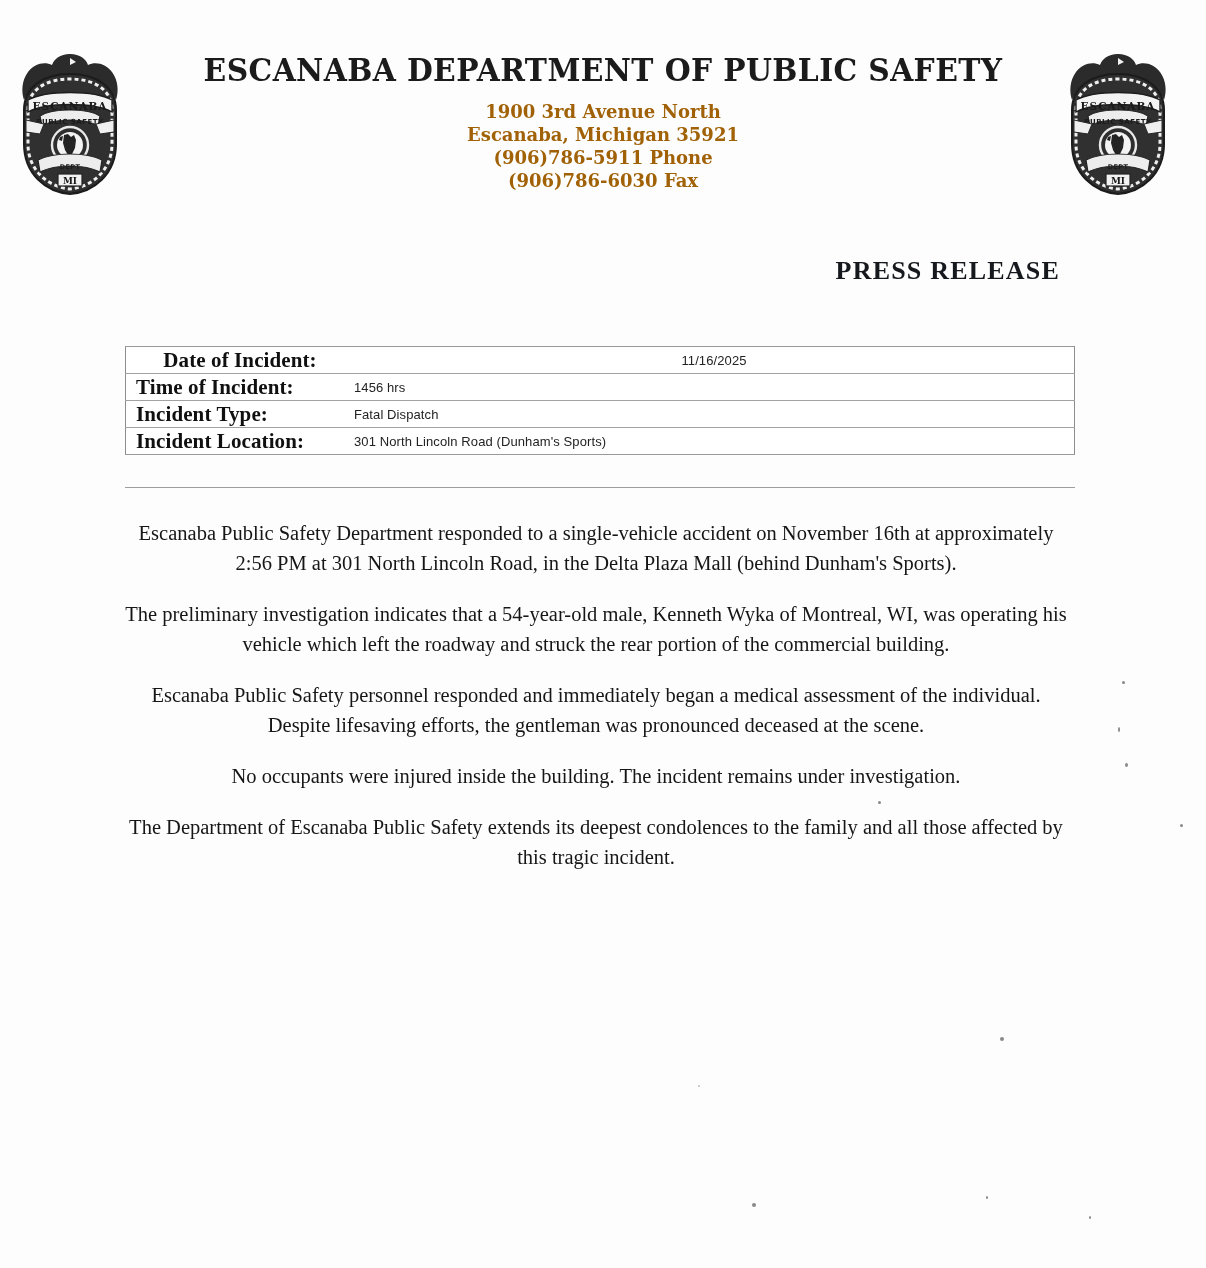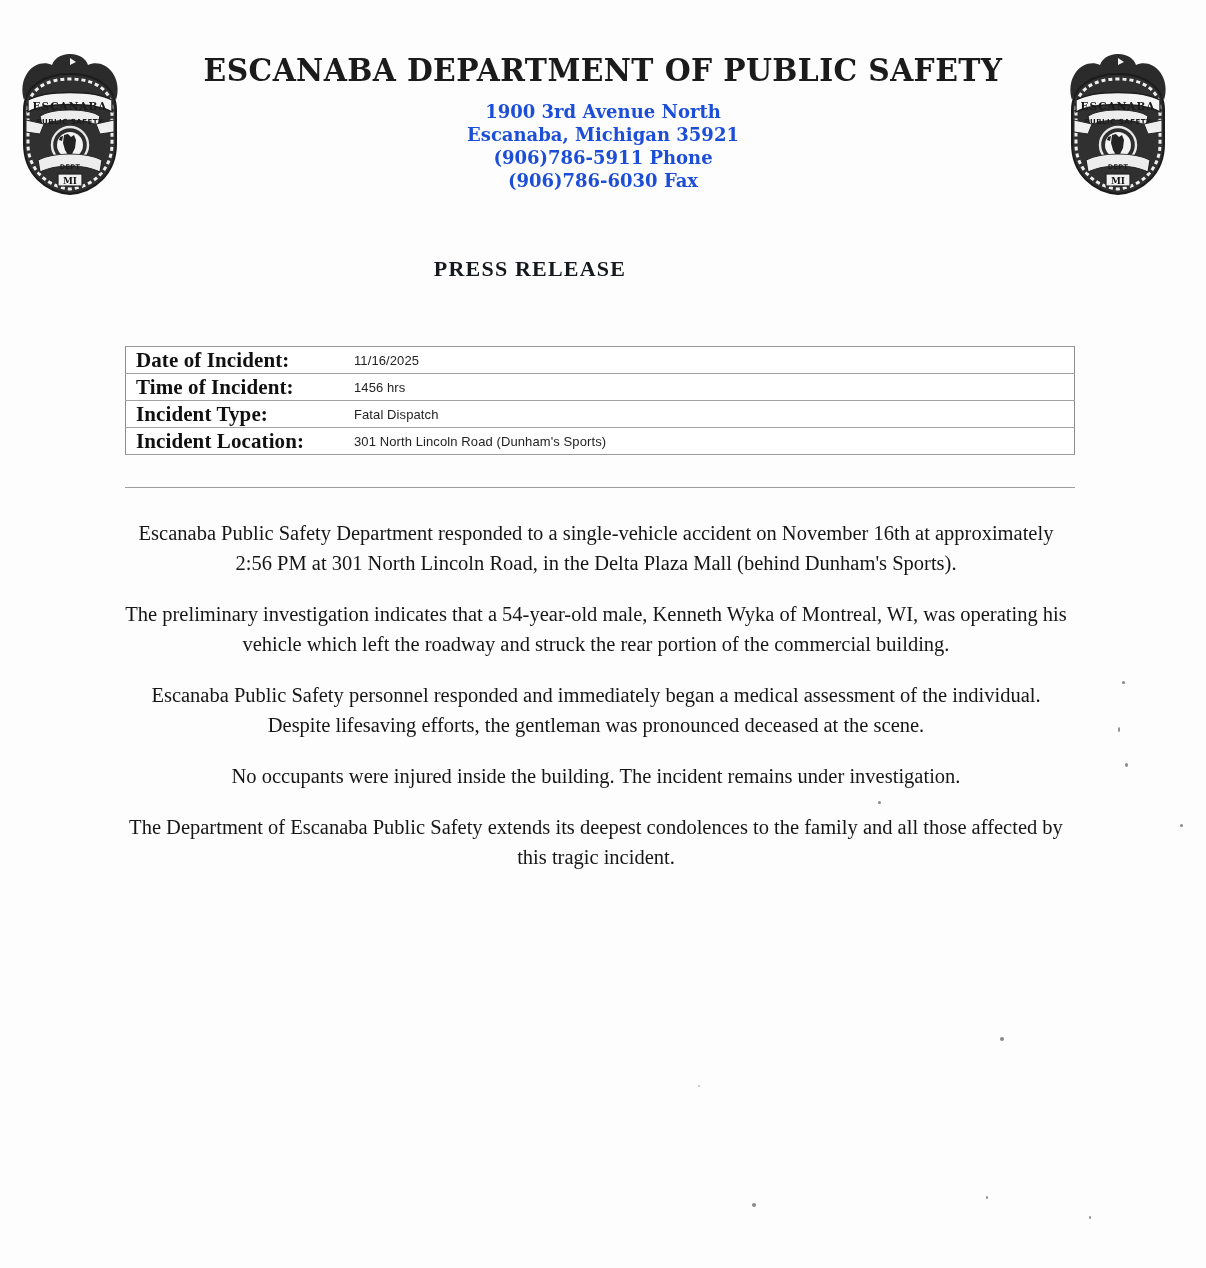--- a/index.html
+++ b/index.html
@@ -58,34 +58,34 @@
   #address-block {
     position: absolute;
     left: 150px;
     top: 100px;
     width: 906px;
     text-align: center;
     font-family: "DejaVu Serif", "Liberation Serif", serif;
     font-weight: 700;
     font-size: 18px;
     line-height: 23px;
-    color: #1d4ed8;
+    color: #a16207;
   }
   #address-block div { white-space: nowrap; }
 
   
   #press-release-heading {
     position: absolute;
     left: 0;
     top: 256px;
     width: 1060px;
-    text-align: center;
+    text-align: right;
     font-family: "Liberation Serif", "DejaVu Serif", serif;
     font-weight: 700;
-    font-size: 22px;
+    font-size: 26px;
     letter-spacing: 1.2px;
     color: #15181c;
   }
 
   
   #incident-table {
     position: absolute;
     left: 125px;
     top: 346px;
     width: 950px;
@@ -95,21 +95,21 @@
     border-top: 1.4px solid #9a9a9a;
     border-bottom: 1.4px solid #9a9a9a;
     background: #ffffff;
   }
   #incident-table tr { height: 27px; }
   #incident-table td {
     border-top: 1.3px solid #a2a2a2;
     padding: 0 0 0 10px;
     vertical-align: middle;
   }
-  #incident-table tr:first-child td { border-top: none; }
+  #incident-table tr:first-child td { border-top: none; text-align: center; }
   td.field-label {
     width: 208px;
     font-family: "Liberation Serif", "DejaVu Serif", serif;
     font-weight: 700;
     font-size: 21px;
     color: #101010;
     white-space: nowrap;
     letter-spacing: 0.1px;
   }
   td.field-value {

